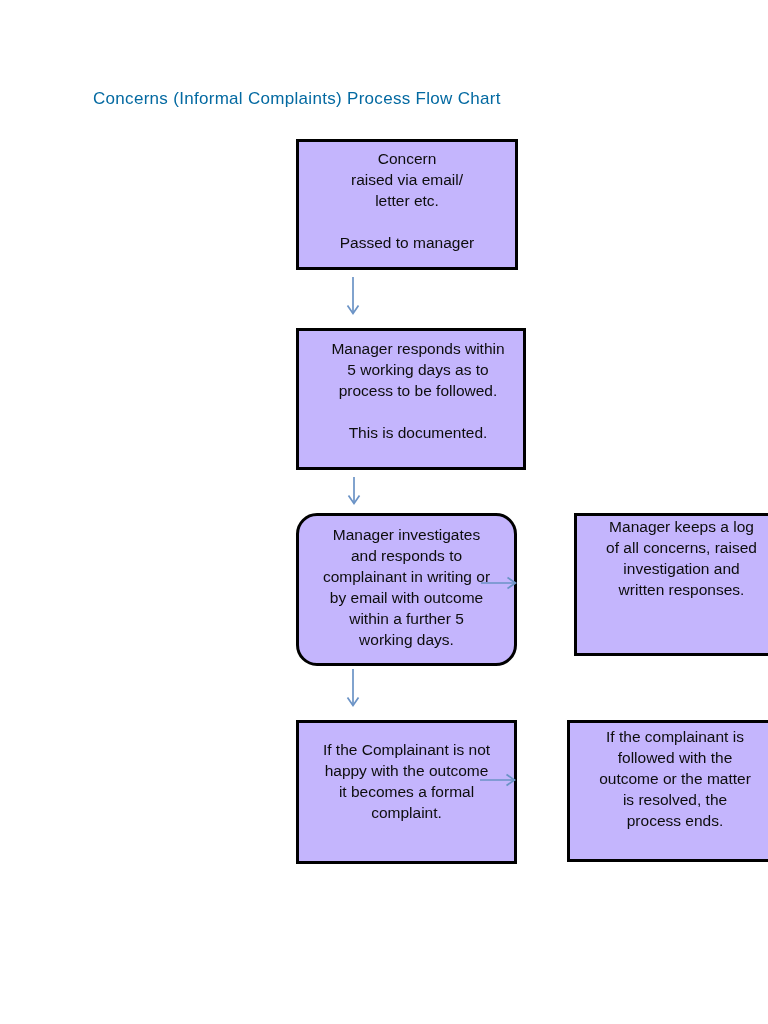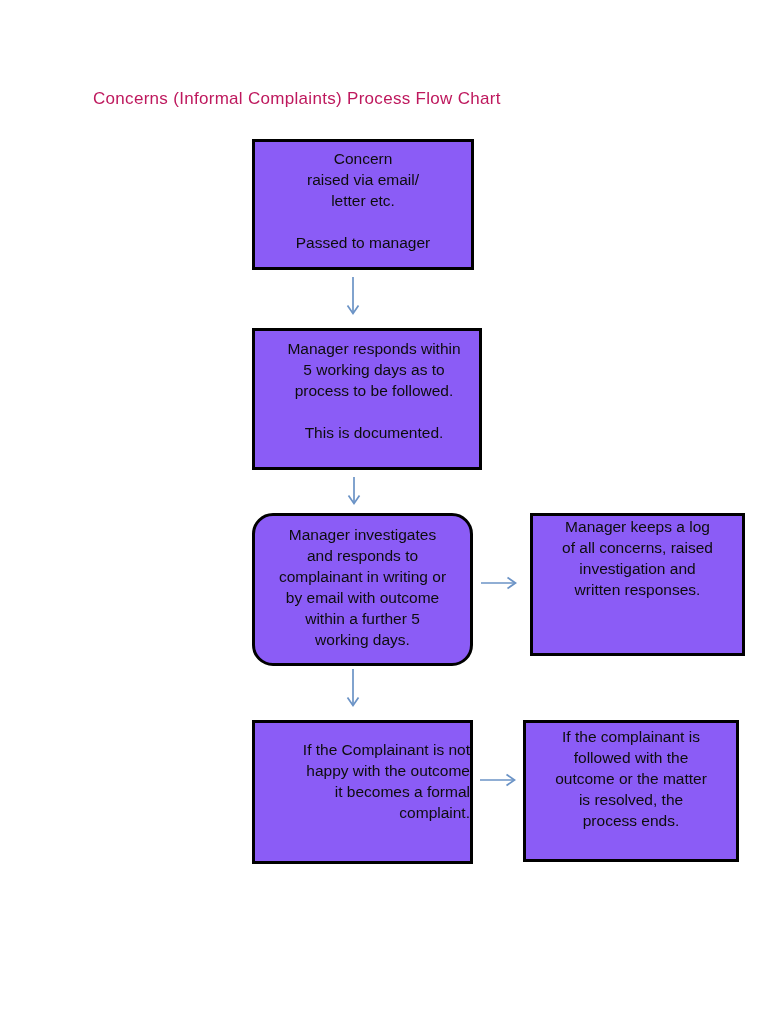--- a/index.html
+++ b/index.html
@@ -15,48 +15,49 @@
     font-family: "Liberation Sans", sans-serif;
     color: var(--text, #000000);
     overflow: hidden;
   }
   .title {
     position: absolute;
     left: 93px;
     top: 89px;
     font-size: 17px;
     letter-spacing: 0.3px;
-    color: #be185d;
+    color: #0369a1;
     white-space: nowrap;
   }
   .flow-box {
     position: absolute;
     box-sizing: border-box;
     border: 3px solid var(--box-border, #000000);
-    background: #8b5cf6;
+    background: #c4b5fd;
     text-align: center;
     font-size: 15.5px;
     line-height: 21px;
     color: #0d0d0d;
+    margin-left: 44px;
   }
   .flow-box .line {
     min-height: 21px;
   }
   .arrow {
     position: absolute;
     color: var(--arrow, #6b93c6);
   }
   .arrow svg { display: block; }
 
   
   #box-1 { left: 252px; top: 139px; width: 222px; height: 131px; padding-top: 6px; }
   #box-2 { left: 252px; top: 328px; width: 230px; height: 142px; padding-top: 7px; padding-left: 14px; }
   #box-3 { left: 252px; top: 513px; width: 221px; height: 153px; padding-top: 8px; border-radius: 21px; }
   #box-4 { left: 530px; top: 513px; width: 215px; height: 143px; }
-  #box-5 { left: 252px; top: 720px; width: 221px; height: 144px; padding-top: 16px; text-align: right; }
+  #box-5 { left: 252px; top: 720px; width: 221px; height: 144px; padding-top: 16px; }
   #box-6 { left: 523px; top: 720px; width: 216px; height: 142px; padding-top: 3px; }
 
   #arrow-1 { left: 345px; top: 276px; }
   #arrow-2 { left: 346px; top: 476px; }
   #arrow-3 { left: 345px; top: 668px; }
   #arrow-4 { left: 480px; top: 575px; }
   #arrow-5 { left: 479px; top: 772px; }
 </style>
 </head>
 <body>

